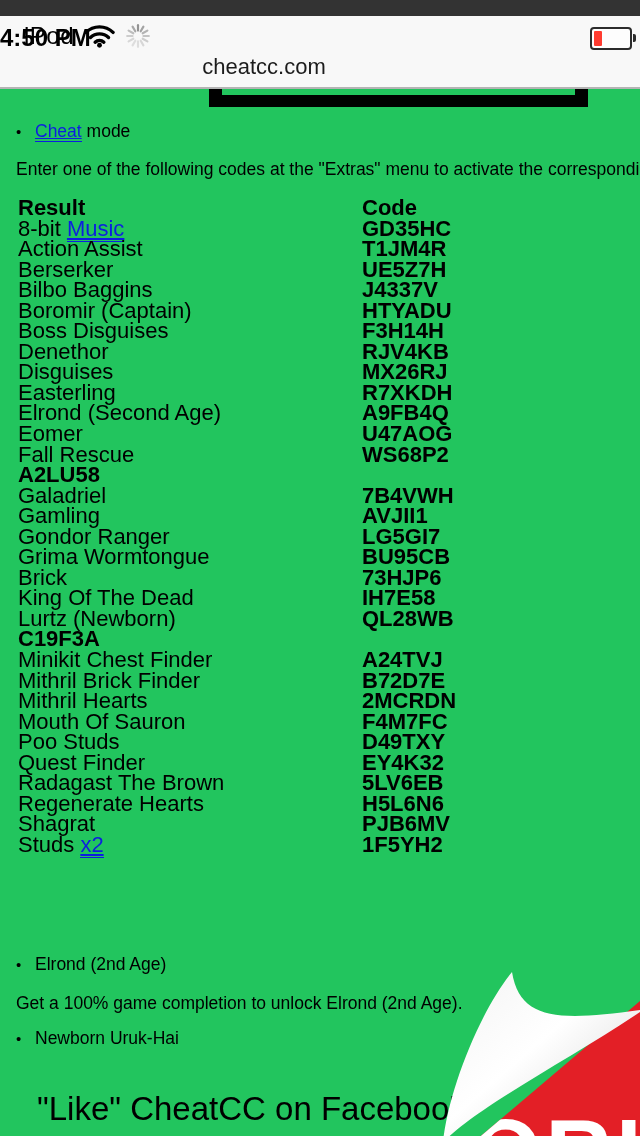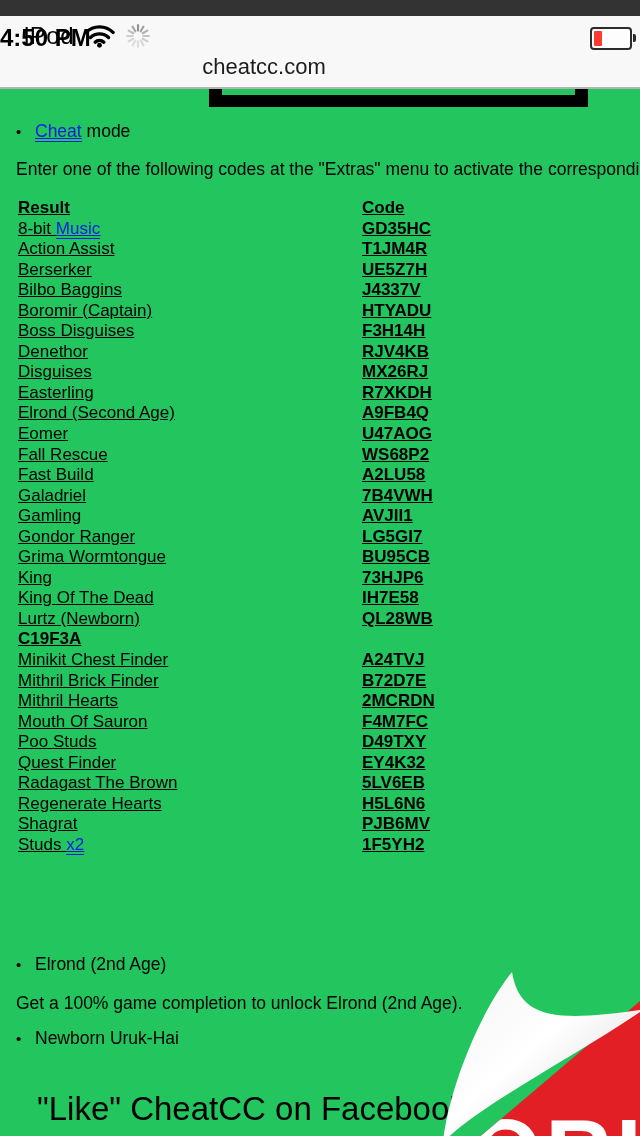--- a/index.html
+++ b/index.html
@@ -35,21 +35,21 @@
   }
   
   .content{position:absolute;top:0;left:0;width:640px;height:1136px;z-index:1;}
   .bullet-line{position:absolute;left:16px;display:flex;font-size:17.5px;color:#000;}
   .bullet-dot{width:19px;flex:0 0 19px;font-size:15px;line-height:22px;}
   a.lnk{color:#0d1ee0;text-decoration:underline;border-bottom:1.5px solid #0d1ee0;cursor:pointer;}
   .intro{
     position:absolute;left:16px;top:143px;width:700px;font-size:17.5px;color:#000;
     white-space:nowrap;
   }
-  .codes-table{position:absolute;left:18px;top:182px;width:600px;font-size:17px;line-height:20.55px;color:#000;text-decoration:underline;}
+  .codes-table{position:absolute;left:18px;top:182px;width:600px;font-size:22px;line-height:20.55px;color:#000;}
   .trow{display:flex;}
   .cell-result{width:344px;flex:0 0 344px;}
   .cell-code{font-weight:bold;}
   .thead .cell-result,.thead .cell-code{font-weight:bold;}
   .para{position:absolute;left:16px;font-size:17.5px;color:#000;white-space:nowrap;}
   .fb-banner{
     position:absolute;left:37px;top:1074px;font-size:33px;color:#000;white-space:nowrap;
   }
   
   .peel-svg{position:absolute;left:0;top:0;z-index:5;}
@@ -161,41 +161,40 @@
           </div>
           <div class="trow">
             <div class="cell-result">Eomer</div>
             <div class="cell-code">U47AOG</div>
           </div>
           <div class="trow">
             <div class="cell-result">Fall Rescue</div>
             <div class="cell-code">WS68P2</div>
           </div>
           <div class="trow">
-            <div class="cell-result">Fast Build</div>
             <div class="cell-code">A2LU58</div>
           </div>
           <div class="trow">
             <div class="cell-result">Galadriel</div>
             <div class="cell-code">7B4VWH</div>
           </div>
           <div class="trow">
             <div class="cell-result">Gamling</div>
             <div class="cell-code">AVJII1</div>
           </div>
           <div class="trow">
             <div class="cell-result">Gondor Ranger</div>
             <div class="cell-code">LG5GI7</div>
           </div>
           <div class="trow">
             <div class="cell-result">Grima Wormtongue</div>
             <div class="cell-code">BU95CB</div>
           </div>
           <div class="trow">
-            <div class="cell-result">King</div>
+            <div class="cell-result">Brick</div>
             <div class="cell-code">73HJP6</div>
           </div>
           <div class="trow">
             <div class="cell-result">King Of The Dead</div>
             <div class="cell-code">IH7E58</div>
           </div>
           <div class="trow">
             <div class="cell-result">Lurtz (Newborn)</div>
             <div class="cell-code">QL28WB</div>
           </div>

